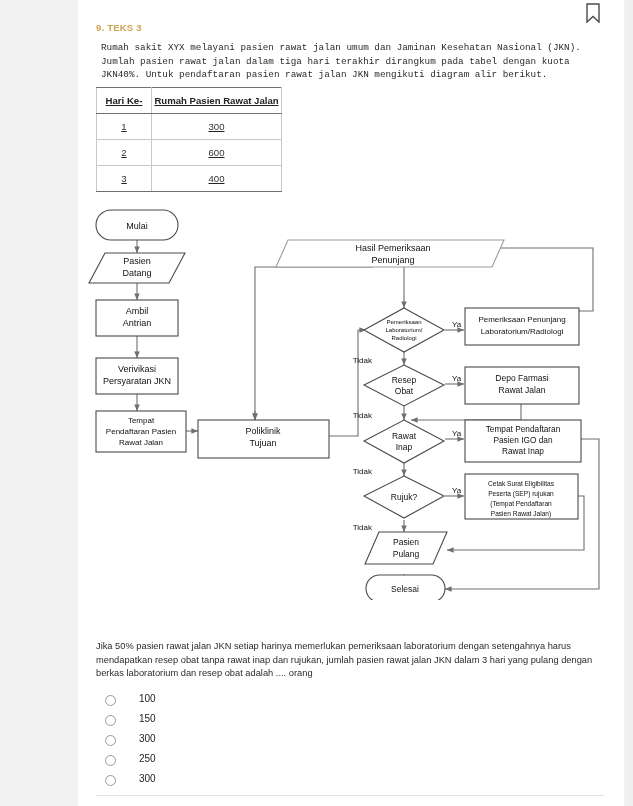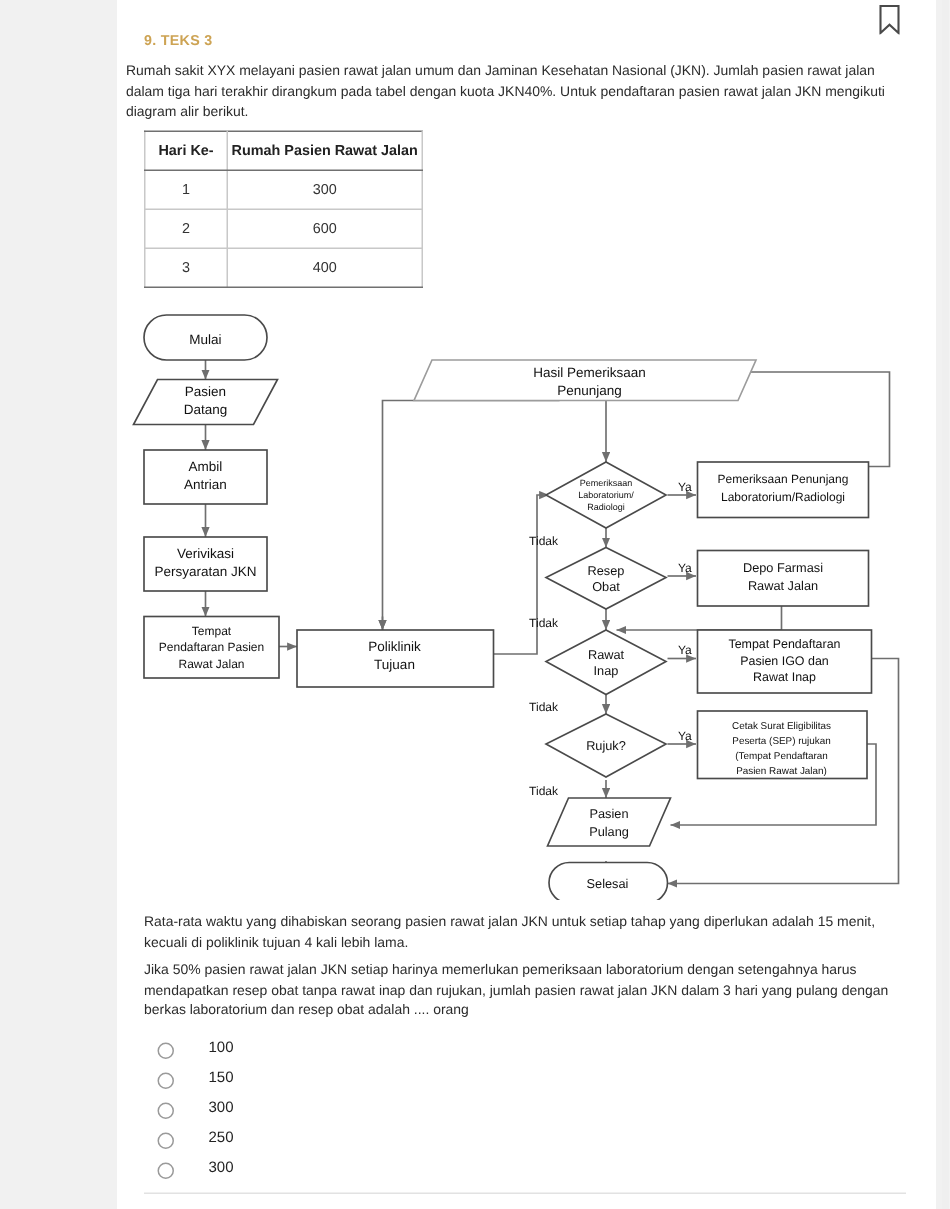--- a/index.html
+++ b/index.html
@@ -51,32 +51,33 @@
     color: #cda353;
     letter-spacing: .2px;
   }
   .para {
     position: absolute;
     font-size: 9.3px;
     line-height: 13.5px;
     color: #2b2b2b;
     text-align: left;
   }
-  #intro { left: 84px; top: 41px; width: 508px; }
+  #intro { left: 101px; top: 41px; width: 508px; font-family: Liberation Mono, monospace; }
   #p-avg { left: 96px; top: 608px; width: 504px; }
   #p-q   { left: 96px; top: 640px; width: 506px; }
 
   
   table.tbl {
     position: absolute;
     left: 96px;
     top: 87px;
     border-collapse: collapse;
     font-size: 9.6px;
     color: #222;
+    text-decoration: underline;
   }
   table.tbl th, table.tbl td {
     border: 1px solid #c8c8c8;
     padding: 0;
     text-align: center;
     vertical-align: middle;
     height: 25px;
   }
   table.tbl th {
     font-weight: bold;
@@ -311,21 +312,20 @@
       <text x="364" y="173" font-size="8">Ya</text>
       <text x="364" y="228" font-size="8">Ya</text>
       <text x="364" y="285" font-size="8">Ya</text>
       <text x="284" y="155" font-size="8" text-anchor="end">Tidak</text>
       <text x="284" y="210" font-size="8" text-anchor="end">Tidak</text>
       <text x="284" y="266" font-size="8" text-anchor="end">Tidak</text>
       <text x="284" y="322" font-size="8" text-anchor="end">Tidak</text>
     </g>
   </svg>
 
-  <div class="para" id="p-avg">Rata-rata waktu yang dihabiskan seorang pasien rawat jalan JKN untuk setiap tahap yang diperlukan adalah 15 menit, kecuali di poliklinik tujuan 4 kali lebih lama.</div>
   <div class="para" id="p-q">Jika 50% pasien rawat jalan JKN setiap harinya memerlukan pemeriksaan laboratorium dengan setengahnya harus mendapatkan resep obat tanpa rawat inap dan rujukan, jumlah pasien rawat jalan JKN dalam 3 hari yang pulang dengan berkas laboratorium dan resep obat adalah .... orang</div>
 
   <div class="opt" style="top:693px">
     <span class="radio"></span>
     <span class="lbl">100</span>
   </div>
   <div class="opt" style="top:713px">
     <span class="radio"></span>
     <span class="lbl">150</span>
   </div>

